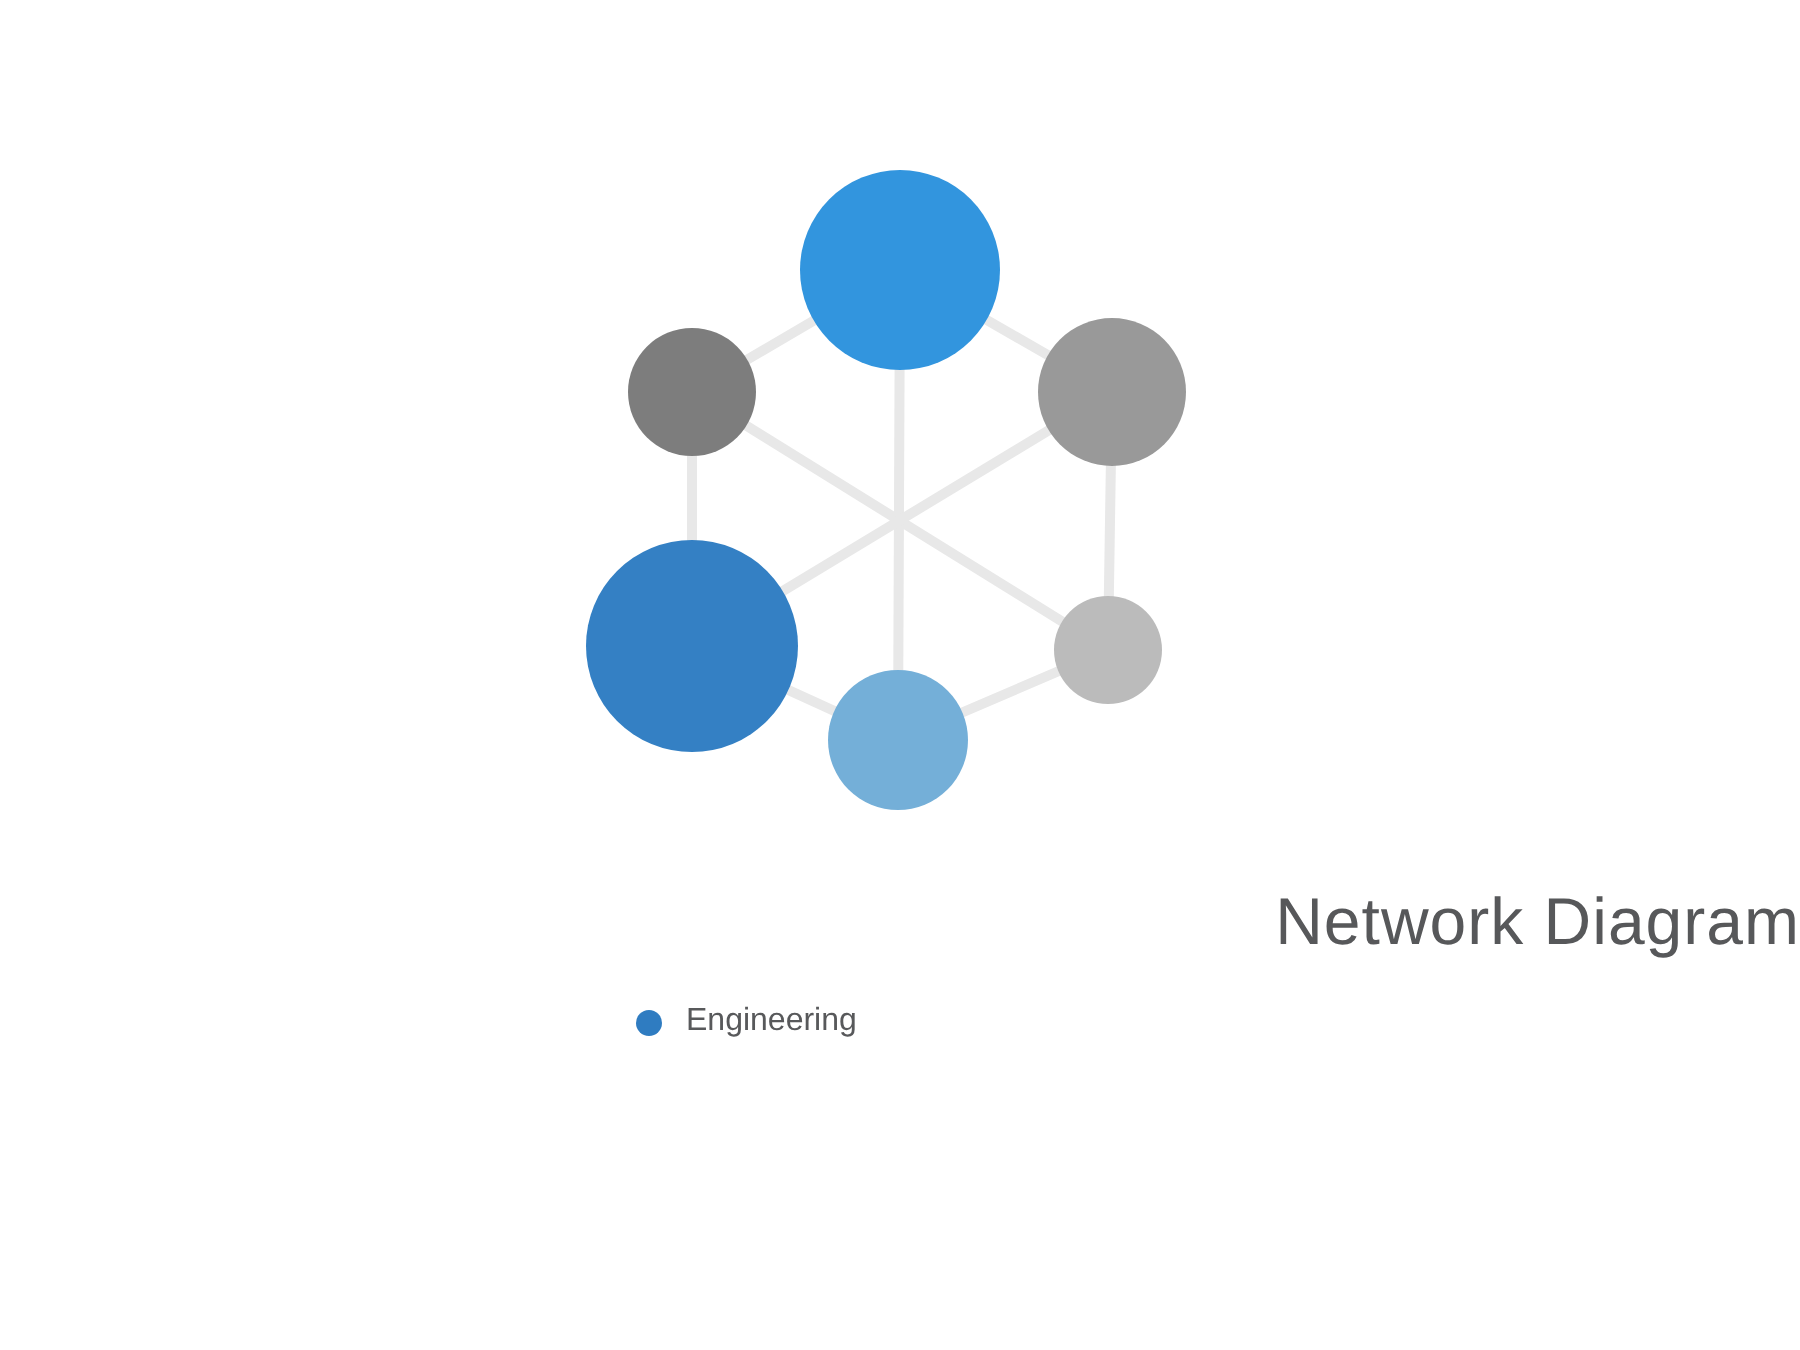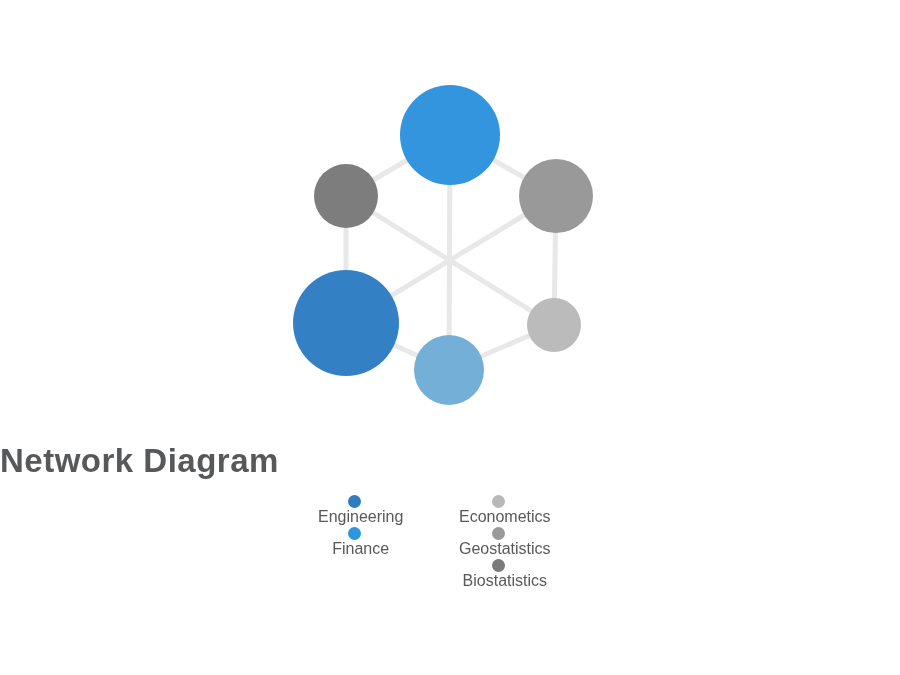--- a/index.html
+++ b/index.html
@@ -18,38 +18,37 @@
   #network-svg {
     position: absolute;
     left: 0;
     top: 0;
   }
   .chart-title {
     position: absolute;
     left: 0;
     top: 442px;
     width: 900px;
-    text-align: left;
+    text-align: right;
     font-size: 33px;
-    font-weight: 700;
+    font-weight: 400;
     letter-spacing: 0.5px;
     color: #57585a;
   }
   .legend-col {
     position: absolute;
     top: 495px;
   }
   .legend-col-1 { left: 318px; }
   .legend-col-2 { left: 459px; }
   .legend-item {
     display: flex;
     align-items: center;
     height: 32px;
     cursor: pointer;
-    flex-direction: column;
   }
   .legend-dot {
     width: 13px;
     height: 13px;
     border-radius: 50%;
     flex: 0 0 13px;
     margin-right: 12px;
   }
   .legend-label {
     font-size: 16px;
@@ -80,34 +79,16 @@
       <circle cx="554" cy="325" r="27" fill="#bbbbbb"></circle>
     </svg>
 
   <div class="chart-title">Network Diagram</div>
 
   <div class="legend-col legend-col-1">
     <div class="legend-item">
       <span class="legend-dot" style="background-color: rgb(47, 124, 193);"></span>
       <span class="legend-label">Engineering</span>
     </div>
-    <div class="legend-item">
-      <span class="legend-dot" style="background-color: rgb(46, 150, 224);"></span>
-      <span class="legend-label">Finance</span>
-    </div>
   </div>
 
-  <div class="legend-col legend-col-2">
-    <div class="legend-item">
-      <span class="legend-dot" style="background-color: rgb(185, 185, 185);"></span>
-      <span class="legend-label">Econometics</span>
-    </div>
-    <div class="legend-item">
-      <span class="legend-dot" style="background-color: rgb(154, 154, 154);"></span>
-      <span class="legend-label">Geostatistics</span>
-    </div>
-    <div class="legend-item">
-      <span class="legend-dot" style="background-color: rgb(122, 122, 122);"></span>
-      <span class="legend-label">Biostatistics</span>
-    </div>
-  </div>
 
 </div>
 
 </body></html>

